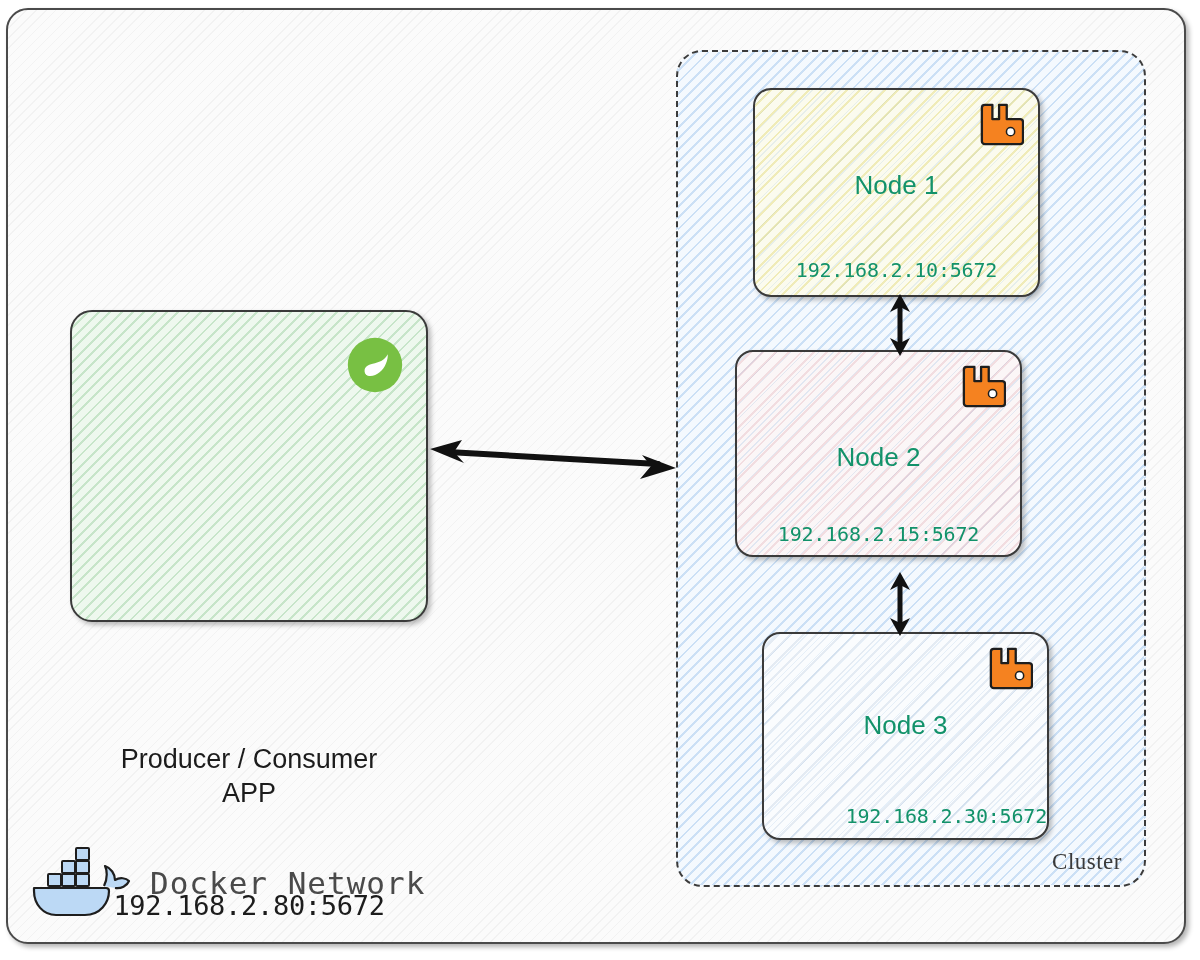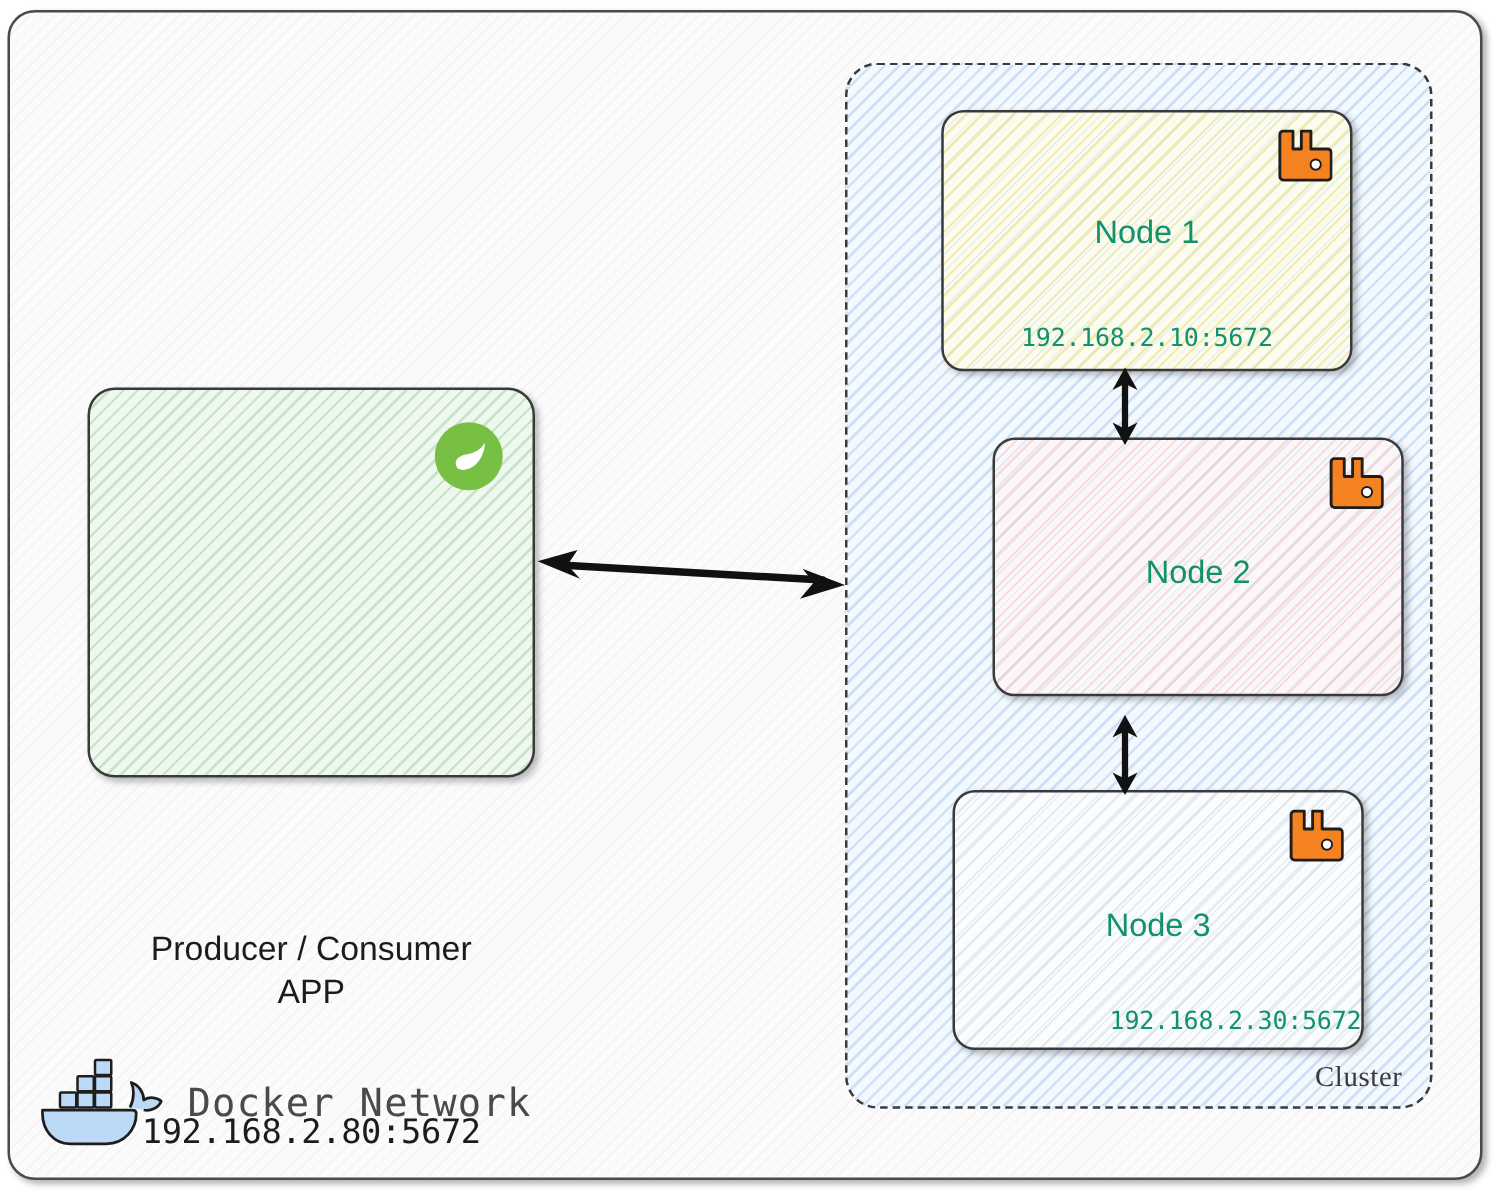--- a/index.html
+++ b/index.html
@@ -149,39 +149,39 @@
     line-height: 1.26;
   }
   #app-box .card-addr {
     top: 578px;
     font-size: 27px;
     letter-spacing: -0.3px;
     color: #1c1c1c;
   }
 
   
-  .node-box { width: 329px; }
+  .node-box { width: 287px; }
   #node1-box { left: 753px; top: 88px;  height: 209px; }
-  #node2-box { left: 794px; top: 350px; height: 207px; }
+  #node2-box { left: 735px; top: 350px; height: 207px; }
   #node3-box { left: 762px; top: 632px; height: 208px; }
 
   .node-box .card-title {
     font-size: 26px;
     color: #12926a;
   }
   .node-box .card-addr {
     font-size: 20px;
     letter-spacing: -0.2px;
     color: #12926a;
   }
   #node1-box .card-title { top: 80px; }
   #node1-box .card-addr  { top: 168px; }
   #node2-box .card-title { top: 90px; }
   #node2-box .card-addr  { top: 170px; }
-  #node3-box .card-title { top: 91px; }
+  #node3-box .card-title { top: 76px; }
   #node3-box .card-addr  { top: 170px; text-align: right; }
 
   
   .icon-rabbit {
     position: absolute;
     right: 14px;
     top: 12px;
     width: 46px;
     height: 44px;
   }
@@ -248,20 +248,21 @@
     <div class="card-title">Node 1</div>
     <div class="card-addr">192.168.2.10:5672</div>
   </div>
 
   <div id="node2-box" class="card node-box hatch-pink">
     <svg class="icon-rabbit" viewBox="0 0 48 46">
       <path d="M7 3 h8 v15 h7 V3 h8 v15 h14 a3 3 0 0 1 3 3 v20 a3 3 0 0 1 -3 3 H7 a3 3 0 0 1 -3 -3 V6 a3 3 0 0 1 3 -3 z" fill="#f58220" stroke="#1e1e1e" stroke-width="2.4" stroke-linejoin="round"></path>
       <circle cx="34" cy="31" r="4.3" fill="#ffffff" stroke="#1e1e1e" stroke-width="1.6"></circle>
     </svg>
     <div class="card-title">Node 2</div>
+    <div class="card-addr">192.168.2.15:5672</div>
   </div>
 
   <div id="node3-box" class="card node-box hatch-white">
     <svg class="icon-rabbit" viewBox="0 0 48 46">
       <path d="M7 3 h8 v15 h7 V3 h8 v15 h14 a3 3 0 0 1 3 3 v20 a3 3 0 0 1 -3 3 H7 a3 3 0 0 1 -3 -3 V6 a3 3 0 0 1 3 -3 z" fill="#f58220" stroke="#1e1e1e" stroke-width="2.4" stroke-linejoin="round"></path>
       <circle cx="34" cy="31" r="4.3" fill="#ffffff" stroke="#1e1e1e" stroke-width="1.6"></circle>
     </svg>
     <div class="card-title">Node 3</div>
     <div class="card-addr">192.168.2.30:5672</div>
   </div>

